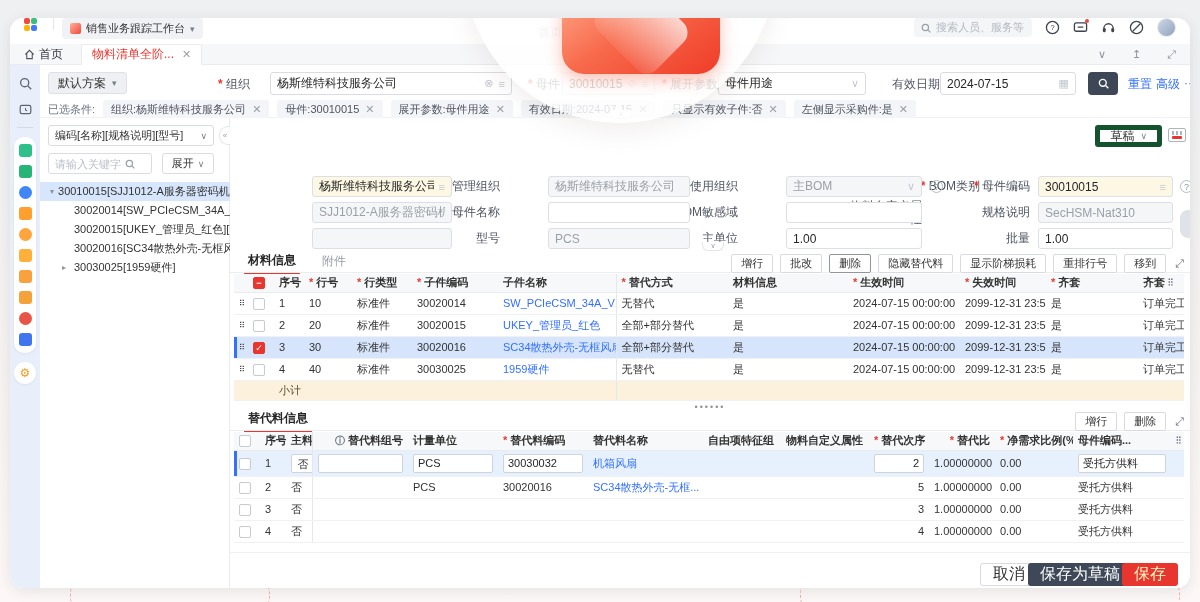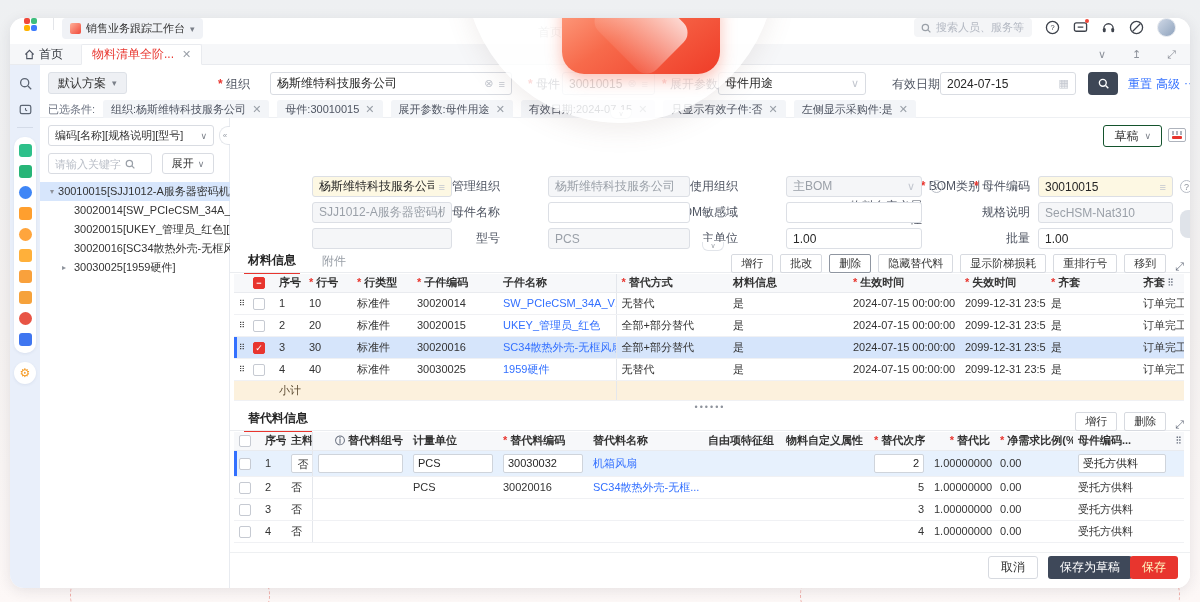--- a/index.html
+++ b/index.html
@@ -93,21 +93,21 @@
   display:flex;align-items:center;justify-content:center;gap:4px;font-size:11px;color:#333;}
 .tree{position:absolute;left:0;top:64px;width:190px;}
 .tnode{height:19px;display:flex;align-items:center;font-size:11px;color:#333;white-space:nowrap;overflow:hidden;padding-left:10px;}
 .tnode .caret{color:#8d929b;font-size:8px;margin-right:4px;width:8px;}
 .tnode.sel{background:#d7e6fc;}
 .tnode.lvl1{padding-left:34px;}
 .tnode.lvl1c{padding-left:22px;}
 
 
 .content{position:absolute;left:220px;top:100px;width:960px;height:470px;background:#fff;z-index:2;}
-.status-btn{position:absolute;right:28px;top:7px;height:22px;border:1px solid #14532d;border-radius:3px;background:#fff;
+.status-btn{position:absolute;right:28px;top:7px;height:22px;border:5px solid #14532d;border-radius:3px;background:#fff;
   display:flex;align-items:center;gap:6px;padding:0 10px;font-size:12px;color:#333;justify-content:space-between;}
 .kb-ico{position:absolute;right:4px;top:10px;width:18px;height:14px;border:1px solid #aeb3bc;border-radius:2px;}
 .kb-ico::after{content:"";position:absolute;left:3px;bottom:2px;right:3px;height:3px;background:#e8352e;border-radius:1px;}
 .kb-ico::before{content:"";position:absolute;left:3px;top:2px;right:3px;height:4px;
   background:repeating-linear-gradient(90deg,#aeb3bc 0 2px,transparent 2px 4px);}
 .main-tabs{position:absolute;left:0;top:32px;width:960px;height:21px;background:#f8f9fb;border-bottom:1px solid #ebedf0;display:flex;align-items:flex-end;}
 .mtab{padding:4px 16px;font-size:12px;color:#666;}
 .mtab.active{background:#fff;border:1px solid #ebedf0;border-bottom:1px solid #fff;color:#262626;font-weight:bold;}
 
 
@@ -118,21 +118,21 @@
 .fld .fill{flex:1;white-space:nowrap;overflow:hidden;}
 .help-ic{position:absolute;width:13px;height:13px;border:1px solid #b7bcc5;border-radius:50%;color:#8d929b;
   font-size:9px;display:flex;align-items:center;justify-content:center;}
 .chev2{position:absolute;left:472px;top:124px;width:22px;height:9px;background:#fff;border:1px solid #e2e5ea;border-radius:0 0 6px 6px;border-top:none;color:#9aa0a8;font-size:7px;text-align:center;line-height:7px;z-index:4;}
 .float-helper{position:absolute;right:-4px;top:92px;width:14px;height:28px;background:#dfe3e9;border-radius:8px 0 0 8px;}
 
 
 .sec-tabs{position:absolute;left:0;width:960px;height:19px;border-bottom:1px solid #ebedf0;display:flex;align-items:center;}
 .sec-tab{font-size:12px;font-weight:bold;color:#262626;padding:0 4px 4px;margin-left:14px;border-bottom:2px solid #e8352e;}
 .sec-tab2{font-size:12px;color:#9aa0a8;margin-left:22px;padding-bottom:4px;}
-.toolbar{margin-left:auto;display:flex;align-items:flex-end;gap:7px;padding-right:6px;}
+.toolbar{margin-left:auto;display:flex;align-items:center;gap:7px;padding-right:6px;}
 .tbtn{height:19px;border:1px solid #d7dae0;border-radius:2px;background:#fff;display:flex;align-items:center;padding:0 9px;font-size:11px;color:#333;}
 .tbtn.active{border-color:#8f96a1;}
 .exp-ic{color:#6b7280;font-size:11px;margin-left:2px;}
 
 
 table.grid{border-collapse:collapse;table-layout:fixed;width:950px;font-size:11px;}
 .grid th{background:#f7f8fa;font-weight:bold;color:#333;text-align:left;height:18px;padding:0 5px;white-space:nowrap;overflow:hidden;border-bottom:1px solid #e9ebef;}
 .grid td{height:22px;padding:0 5px;white-space:nowrap;overflow:hidden;border-bottom:1px solid #f0f1f4;color:#333;}
 .grid .num{text-align:right;}
 .grid .link{color:#3370ff;}
@@ -149,21 +149,21 @@
 .colset-ic{color:#6b7280;font-size:10px;}
 
 tr.editing td{background:#e7f1fd;height:26px;}
 tr.editing td:first-child{box-shadow:inset 3px 0 0 #3370ff;}
 .cell-in{height:19px;border:1px solid #cfd4db;border-radius:2px;background:#fff;font-size:11px;color:#262626;padding:0 4px;outline:none;width:100%;}
 .cell-in.num{text-align:right;}
 .mini-box{display:inline-block;width:24px;height:19px;border:1px solid #cfd4db;border-radius:2px;background:#fff;text-align:center;line-height:18px;}
 
 
 .footer{position:absolute;left:220px;bottom:0;width:960px;height:36px;background:#fff;border-top:1px solid #eef0f2;z-index:4;}
-.fbtn{position:absolute;top:3px;height:23px;border-radius:3px;display:flex;align-items:center;justify-content:center;font-size:12px;padding:9px 12px;}
+.fbtn{position:absolute;top:10px;height:23px;border-radius:3px;display:flex;align-items:center;justify-content:center;font-size:16px;padding:9px 12px;}
 .fbtn.plain{border:1px solid #d7dae0;background:#fff;color:#333;}
 .fbtn.dark{background:#3e4859;color:#fff;}
 .fbtn.red{background:#e8352e;color:#fef9c3;}
 </style>
 </head>
 <body>
 
 <div class="deco left"></div>
 <div class="deco right"></div>
 

